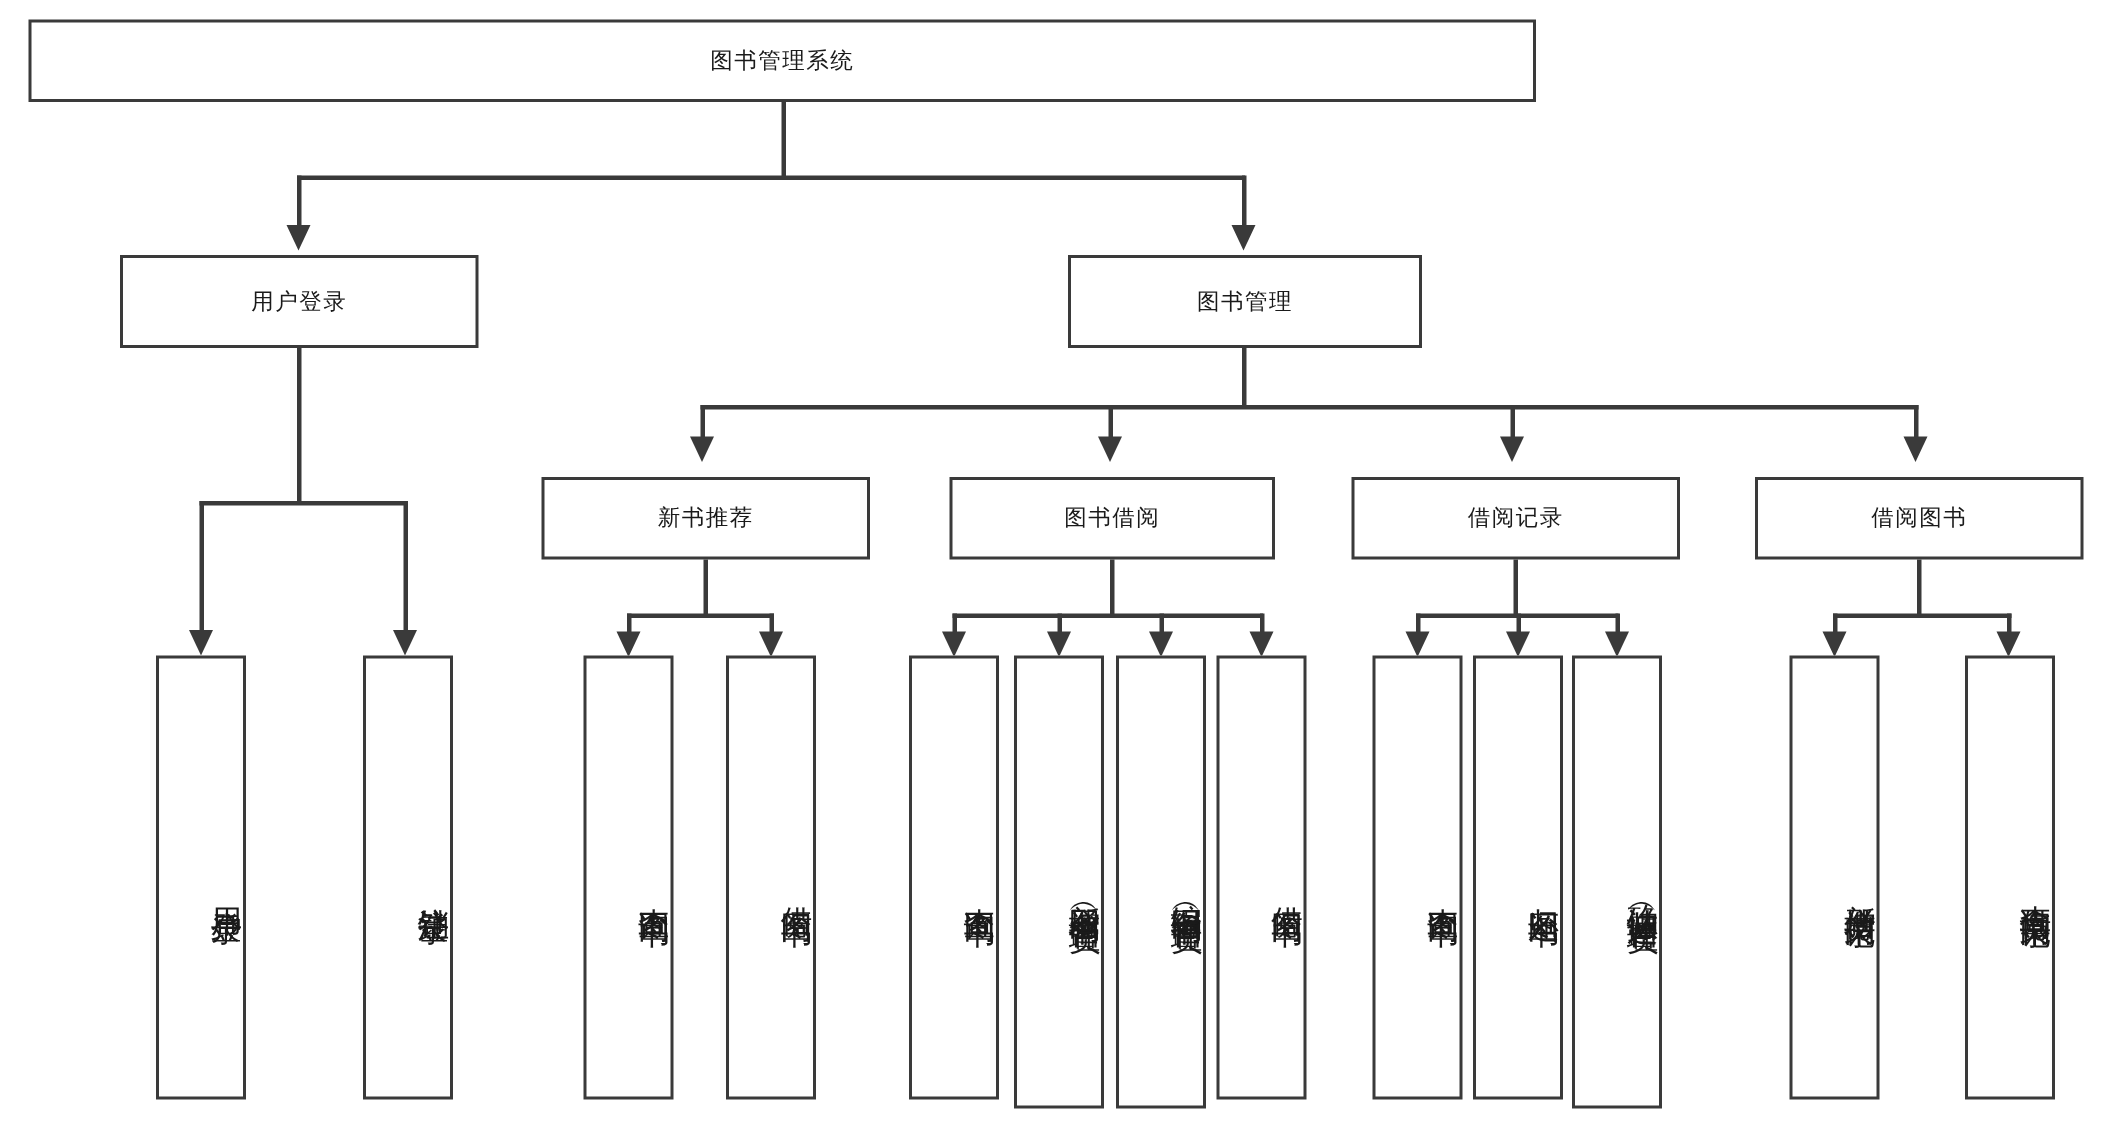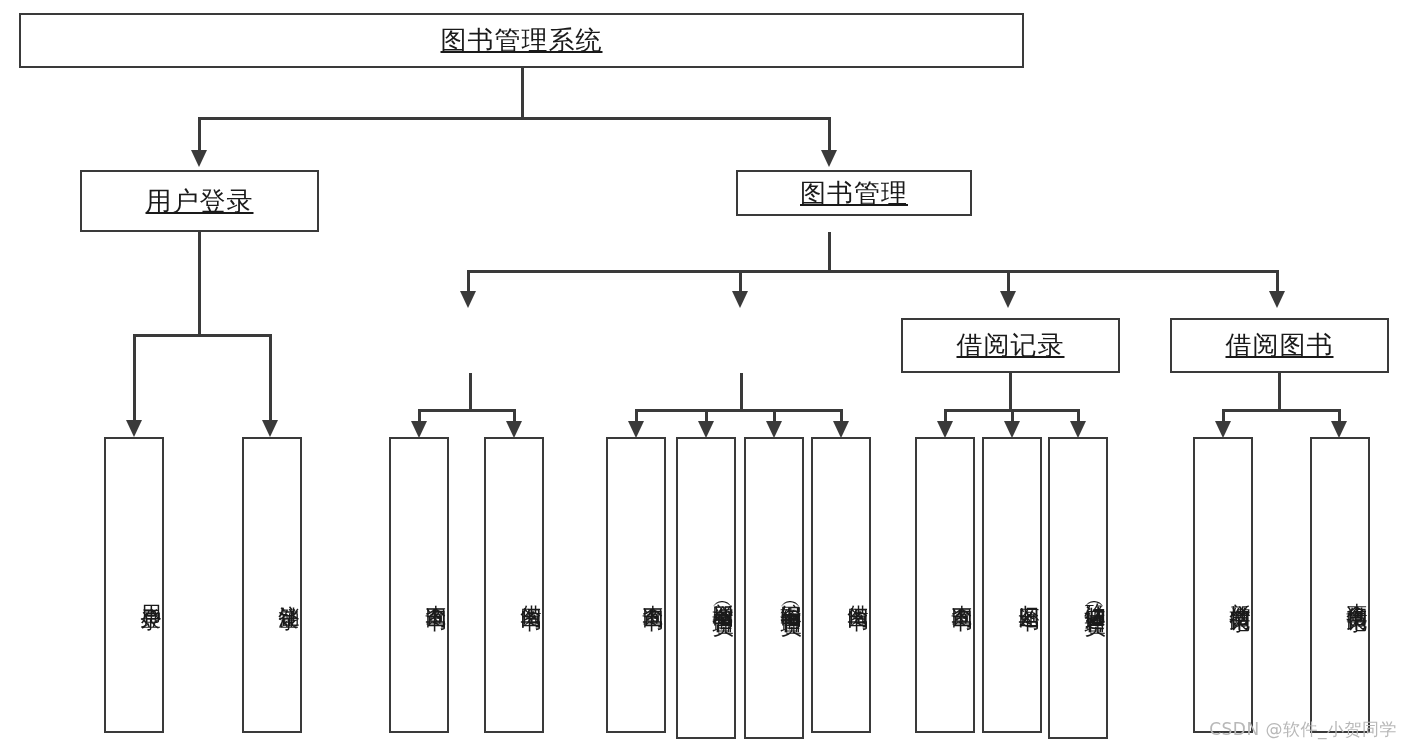--- a/index.html
+++ b/index.html
@@ -21,23 +21,22 @@
     position: absolute;
     box-sizing: border-box;
     border: 2px solid #3a3a3a;
     background: #ffffff;
     display: flex;
     align-items: center;
     justify-content: center;
     color: #1a1a1a;
   }
   .node.horiz {
-    font-size: 26px;
+    font-size: 15px;
     letter-spacing: 1px;
-    text-decoration: underline;
   }
   .node.vert {
     writing-mode: vertical-rl;
     text-orientation: upright;
     font-size: 21px;
     line-height: 1.12;
     letter-spacing: 2px;
     padding-top: 14px;
     align-items: flex-start;
     justify-content: center;
@@ -83,21 +82,21 @@
   <div class="edge h" style="left:198px; top:117px; width:632px;"></div>
   <div class="edge v" style="left:198px; top:117px; height:35px;"></div>
   <div class="arrow" style="left:191px; top:150px;"></div>
   <div class="edge v" style="left:828px; top:117px; height:35px;"></div>
   <div class="arrow" style="left:821px; top:150px;"></div>
 
   <div class="node horiz" style="left:80px; top:170px; width:239px; height:62px;">
     <span class="lbl">用户登录</span>
   </div>
 
-  <div class="node horiz" style="left:712px; top:170px; width:236px; height:46px;margin-left:24px;">
+  <div class="node horiz" style="left:712px; top:170px; width:236px; height:62px;">
     <span class="lbl">图书管理</span>
   </div>
 
   <div class="edge v" style="left:198px; top:232px; height:103px;"></div>
   <div class="edge h" style="left:133px; top:334px; width:139px;"></div>
   <div class="edge v" style="left:133px; top:334px; height:88px;"></div>
   <div class="arrow" style="left:126px; top:420px;"></div>
   <div class="edge v" style="left:269px; top:334px; height:88px;"></div>
   <div class="arrow" style="left:262px; top:420px;"></div>
 
@@ -105,20 +104,26 @@
   <div class="edge h" style="left:467px; top:270px; width:812px;"></div>
   <div class="edge v" style="left:467px; top:270px; height:23px;"></div>
   <div class="arrow" style="left:460px; top:291px;"></div>
   <div class="edge v" style="left:739px; top:270px; height:23px;"></div>
   <div class="arrow" style="left:732px; top:291px;"></div>
   <div class="edge v" style="left:1007px; top:270px; height:23px;"></div>
   <div class="arrow" style="left:1000px; top:291px;"></div>
   <div class="edge v" style="left:1276px; top:270px; height:23px;"></div>
   <div class="arrow" style="left:1269px; top:291px;"></div>
 
+  <div class="node horiz" style="left:361px; top:318px; width:219px; height:55px;">
+    <span class="lbl">新书推荐</span>
+  </div>
+  <div class="node horiz" style="left:633px; top:318px; width:217px; height:55px;">
+    <span class="lbl">图书借阅</span>
+  </div>
   <div class="node horiz" style="left:901px; top:318px; width:219px; height:55px;">
     <span class="lbl">借阅记录</span>
   </div>
   <div class="node horiz" style="left:1170px; top:318px; width:219px; height:55px;">
     <span class="lbl">借阅图书</span>
   </div>
 
   <div class="edge v" style="left:469px; top:373px; height:37px;"></div>
   <div class="edge h" style="left:418px; top:409px; width:98px;"></div>
   <div class="edge v" style="left:418px; top:409px; height:14px;"></div>
@@ -190,15 +195,14 @@
     <span class="lbl">确认归还（管理员）</span>
   </div>
 
   <div class="node vert" style="left:1193px; top:437px; width:60px; height:296px;">
     <span class="lbl">新增借阅记录</span>
   </div>
   <div class="node vert" style="left:1310px; top:437px; width:60px; height:296px;">
     <span class="lbl">查询借阅记录</span>
   </div>
 
-  <div id="watermark">CSDN @软件_小贺同学</div>
 
 </div>
 
 </body></html>

